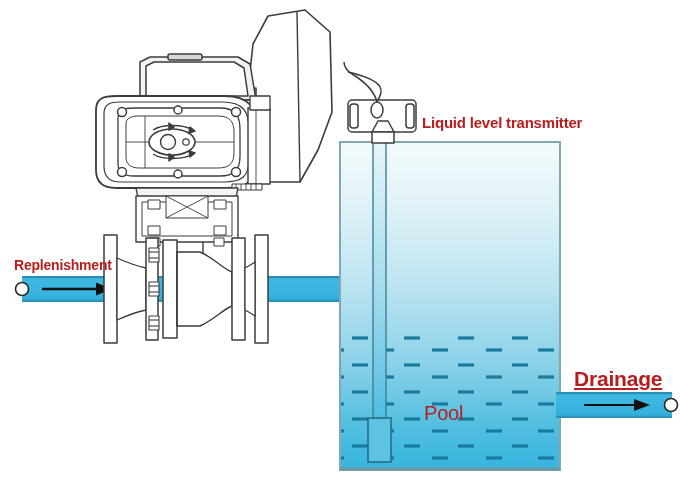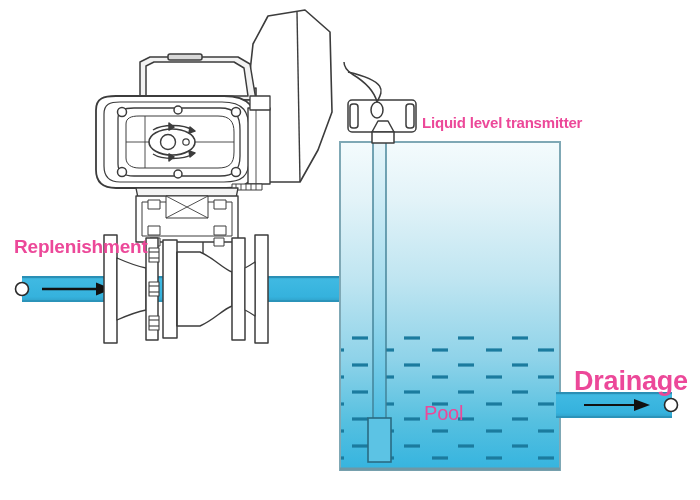--- a/index.html
+++ b/index.html
@@ -12,28 +12,28 @@
     position:relative;
   }
   #stage{
     position:absolute;left:0;top:0;width:700px;height:500px;
   }
   #stage svg{display:block;}
   .lbl{
     position:absolute;
     font-family:"Liberation Sans", sans-serif;
     font-weight:bold;
-    color:#ec4899;
+    color:#b91c1c;
     white-space:nowrap;
     letter-spacing:-0.2px;
     line-height:1;
   }
-  #label-replenishment{ left:14px; top:237px; font-size:19px; }
+  #label-replenishment{ left:14px; top:258px; font-size:14px; }
   #label-transmitter{  left:422px; top:115px; font-size:15px; }
-  #label-drainage{     left:574px; top:368px; font-size:27px; }
+  #label-drainage{     left:574px; top:368px; font-size:21px;text-decoration:underline; }
   #label-pool{         left:424px; top:403px; font-size:20px; font-weight:normal; }
 </style>
 </head>
 <body>
 
 <div id="stage">
 <svg width="700" height="500" viewBox="0 0 700 500" xmlns="http://www.w3.org/2000/svg">
 
   <defs>
     <linearGradient id="tankGrad" x1="0" y1="0" x2="0" y2="1">

